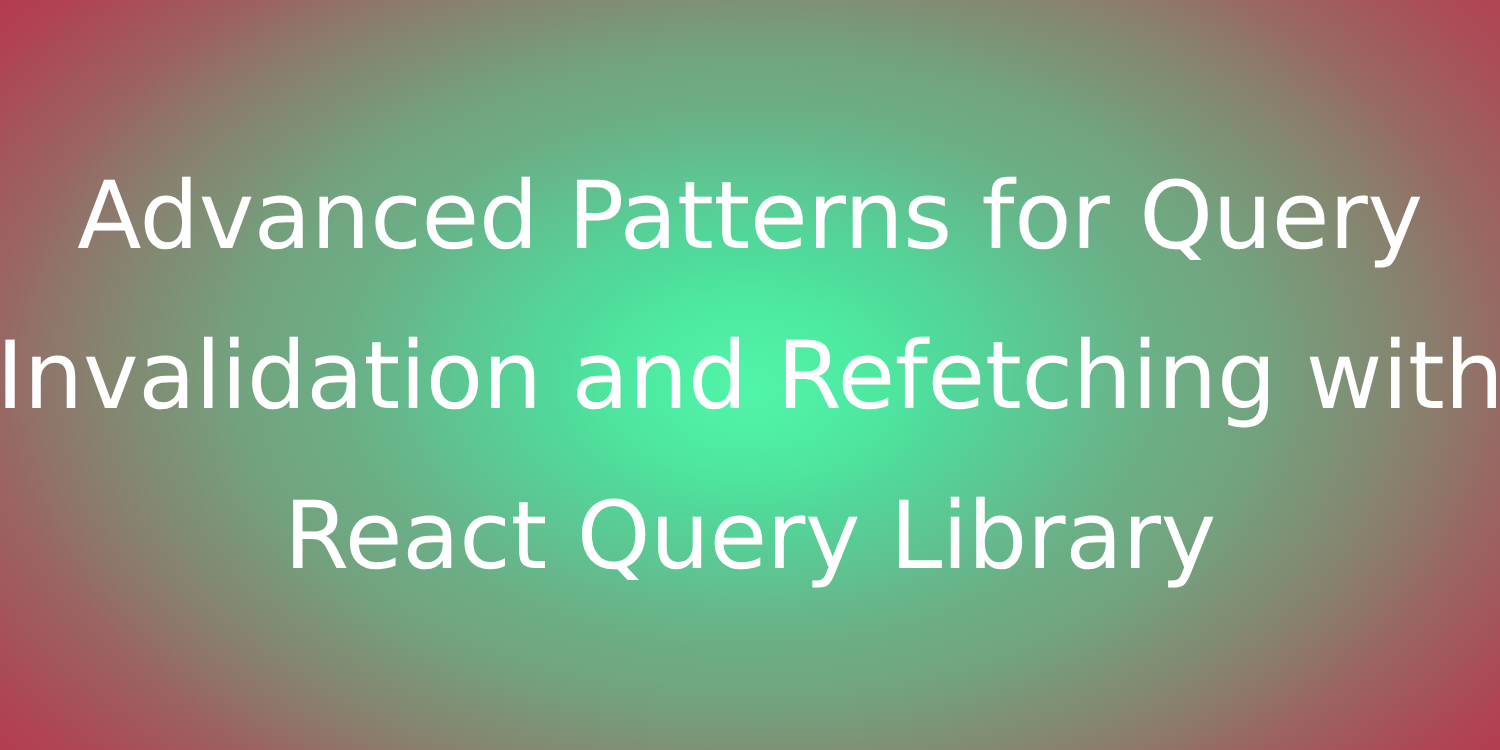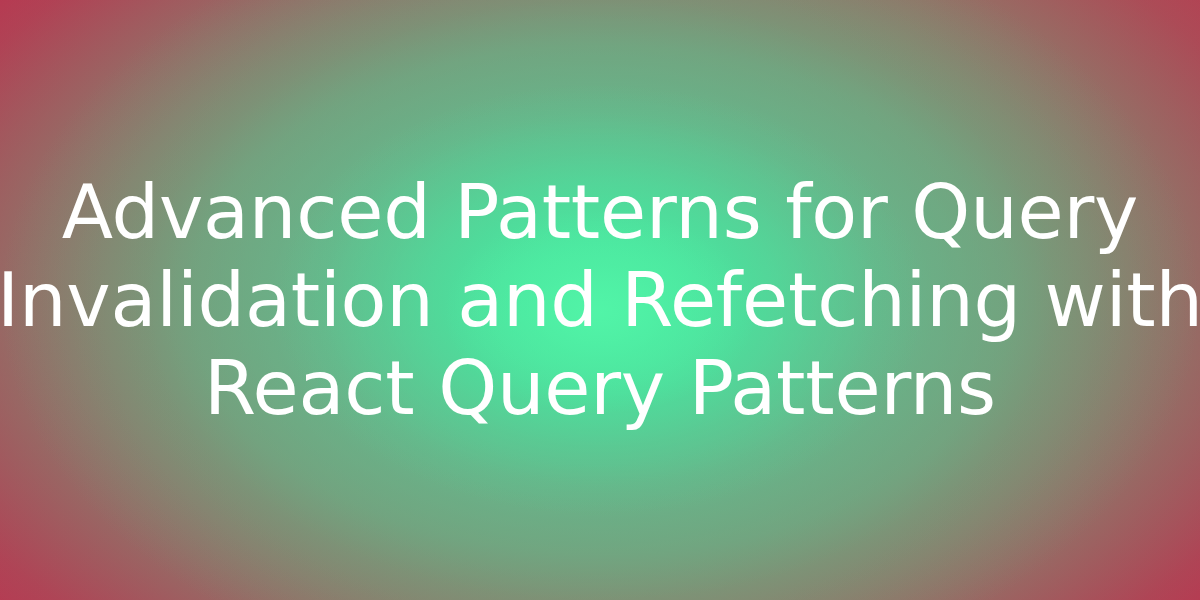--- a/index.html
+++ b/index.html
@@ -95,20 +95,21 @@
   #title-block {
     position: absolute;
     left: 0;
     top: 0;
     width: 1200px;
     height: 600px;
     display: flex;
     flex-direction: column;
     align-items: center;
     justify-content: center;
+    gap: 40px;
   }
 
   .title-line {
     color: #FFFFFF;
     font-size: 75px;
     line-height: 88px;
     font-weight: 400;
     letter-spacing: -0.2px;
     text-align: center;
     white-space: nowrap;
@@ -122,16 +123,16 @@
 
   <div class="layer-base"></div>
   <div class="layer-halo"></div>
   <div class="layer-mid"></div>
   <div class="layer-core"></div>
   <div class="layer-hot"></div>
 
   <div id="title-block">
     <div class="title-line">Advanced Patterns for Query</div>
     <div class="title-line">Invalidation and Refetching with</div>
-    <div class="title-line">React Query Patterns</div>
+    <div class="title-line">React Query Library</div>
   </div>
 
 </div>
 
 </body></html>

